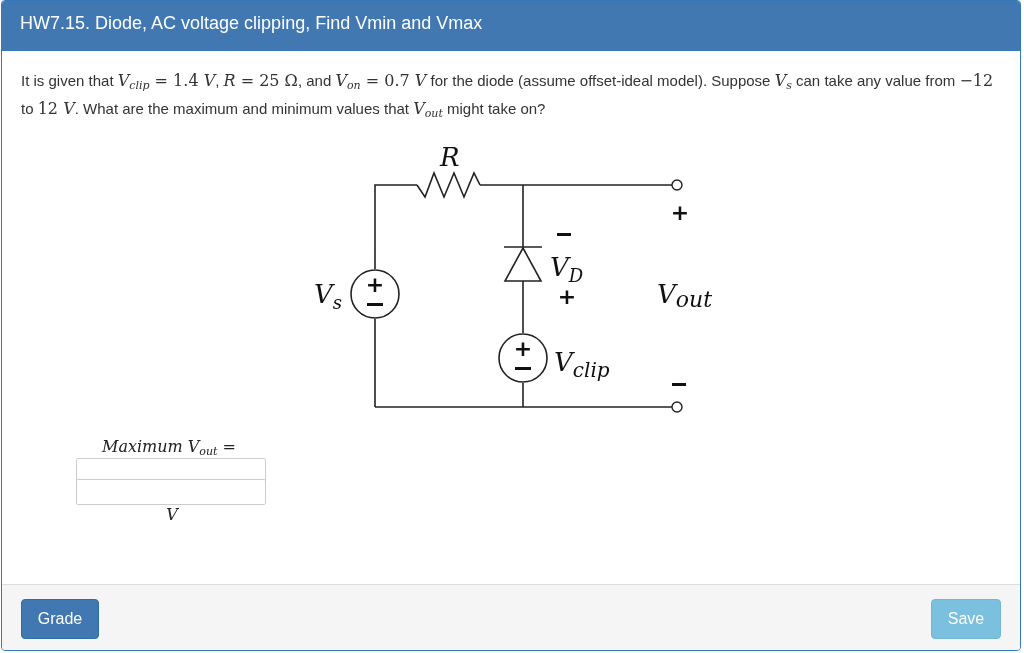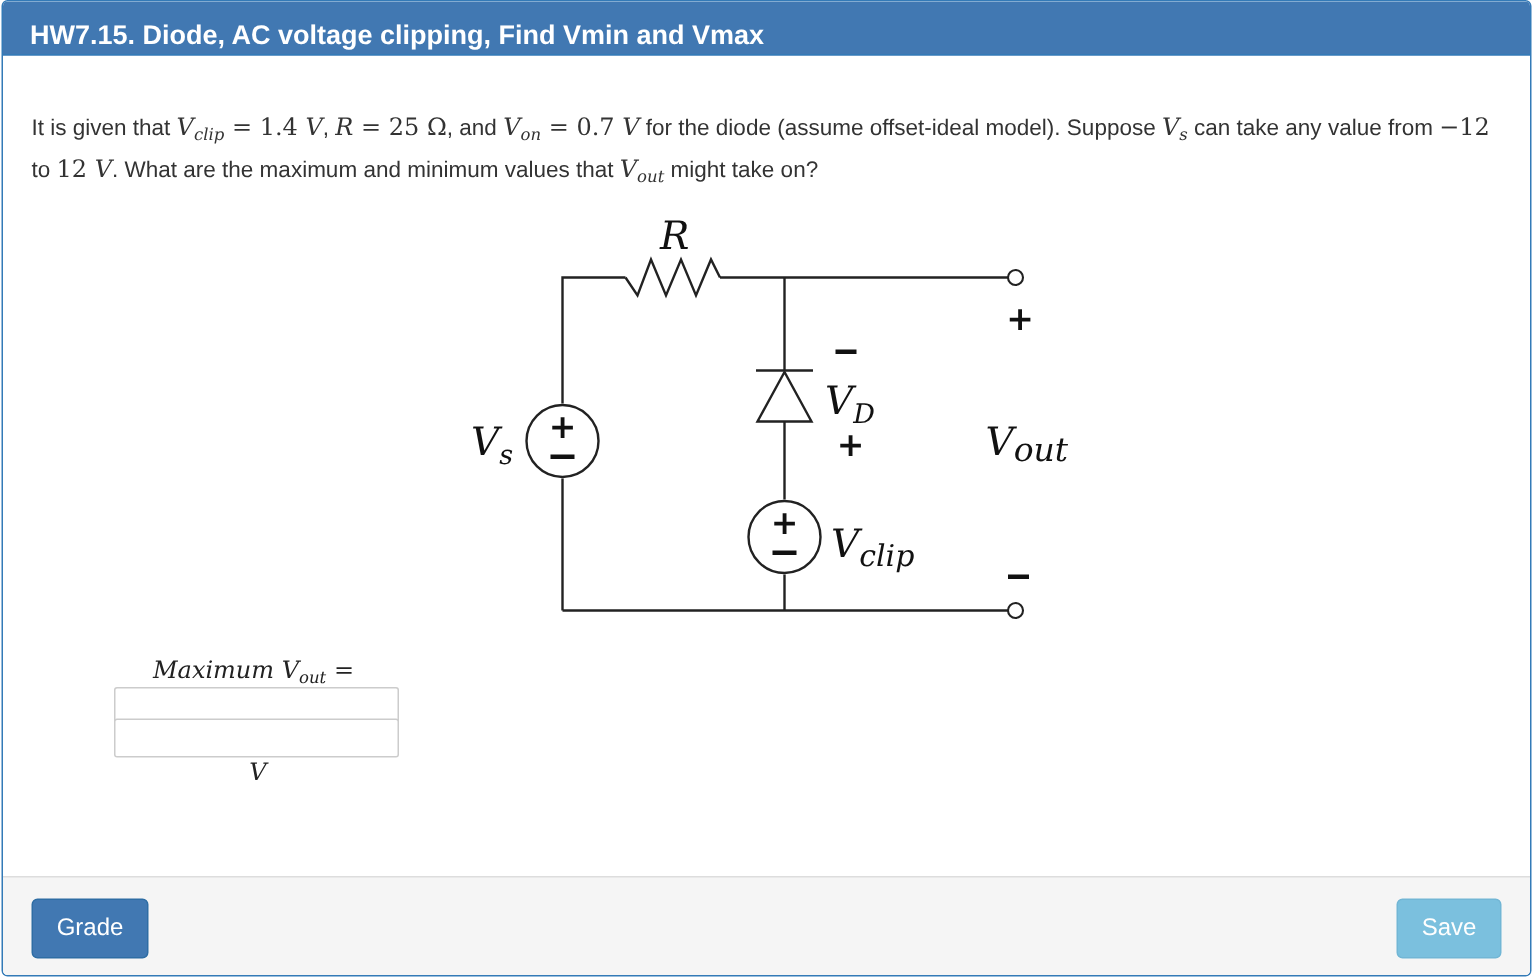--- a/index.html
+++ b/index.html
@@ -3,25 +3,25 @@
 <meta charset="utf-8">
 <style>
   html, body { margin: 0; padding: 0; background: #ffffff; }
   body { width: 1024px; height: 653px; overflow: hidden; font-family: "Liberation Sans", sans-serif; color: #333; }
   .panel {
     position: absolute; left: 1px; top: 0; width: 1020px; height: 651px;
     border: 1px solid #337ab7; border-radius: 4px; box-sizing: border-box; overflow: hidden;
     background: #fff;
   }
   .panel-heading {
-    background: #4178b2; color: #fff; height: 36px; box-sizing: border-box;
-    padding: 12px 18px; font-size: 18px; font-weight: bold;
+    background: #4178b2; color: #fff; height: 50px; box-sizing: border-box;
+    padding: 12px 18px; font-size: 18px; font-weight: normal;
     border-bottom: 1px solid #337ab7;
   }
-  .panel-body { position: relative; padding: 36px 19px; font-size: 15px; line-height: 23px; }
+  .panel-body { position: relative; padding: 18px 19px; font-size: 15px; line-height: 23px; }
   .math { font-family: "DejaVu Serif", "Liberation Serif", serif; font-style: italic; font-size: 16px; }
   .math-up { font-family: "DejaVu Serif", "Liberation Serif", serif; font-size: 16px; }
   sub.m { font-family: "DejaVu Serif", serif; font-style: italic; font-size: 11px; vertical-align: -3px; }
   .prompt { margin: 0; width: 980px; }
   .circuit { position: absolute; left: 290px; top: 130px; }
   .ans-row { position: absolute; height: 30px; display: flex; align-items: center; flex-direction: column; }
   .ans-label { font-family: "DejaVu Serif", "Liberation Serif", serif; font-style: italic; font-size: 16px; color: #222; white-space: nowrap; }
   .ans-input {
     width: 190px; height: 30px; box-sizing: border-box; border: 1px solid #ccc;
     border-radius: 2px; margin-left: 4px; font-size: 14px; padding: 4px 6px;

